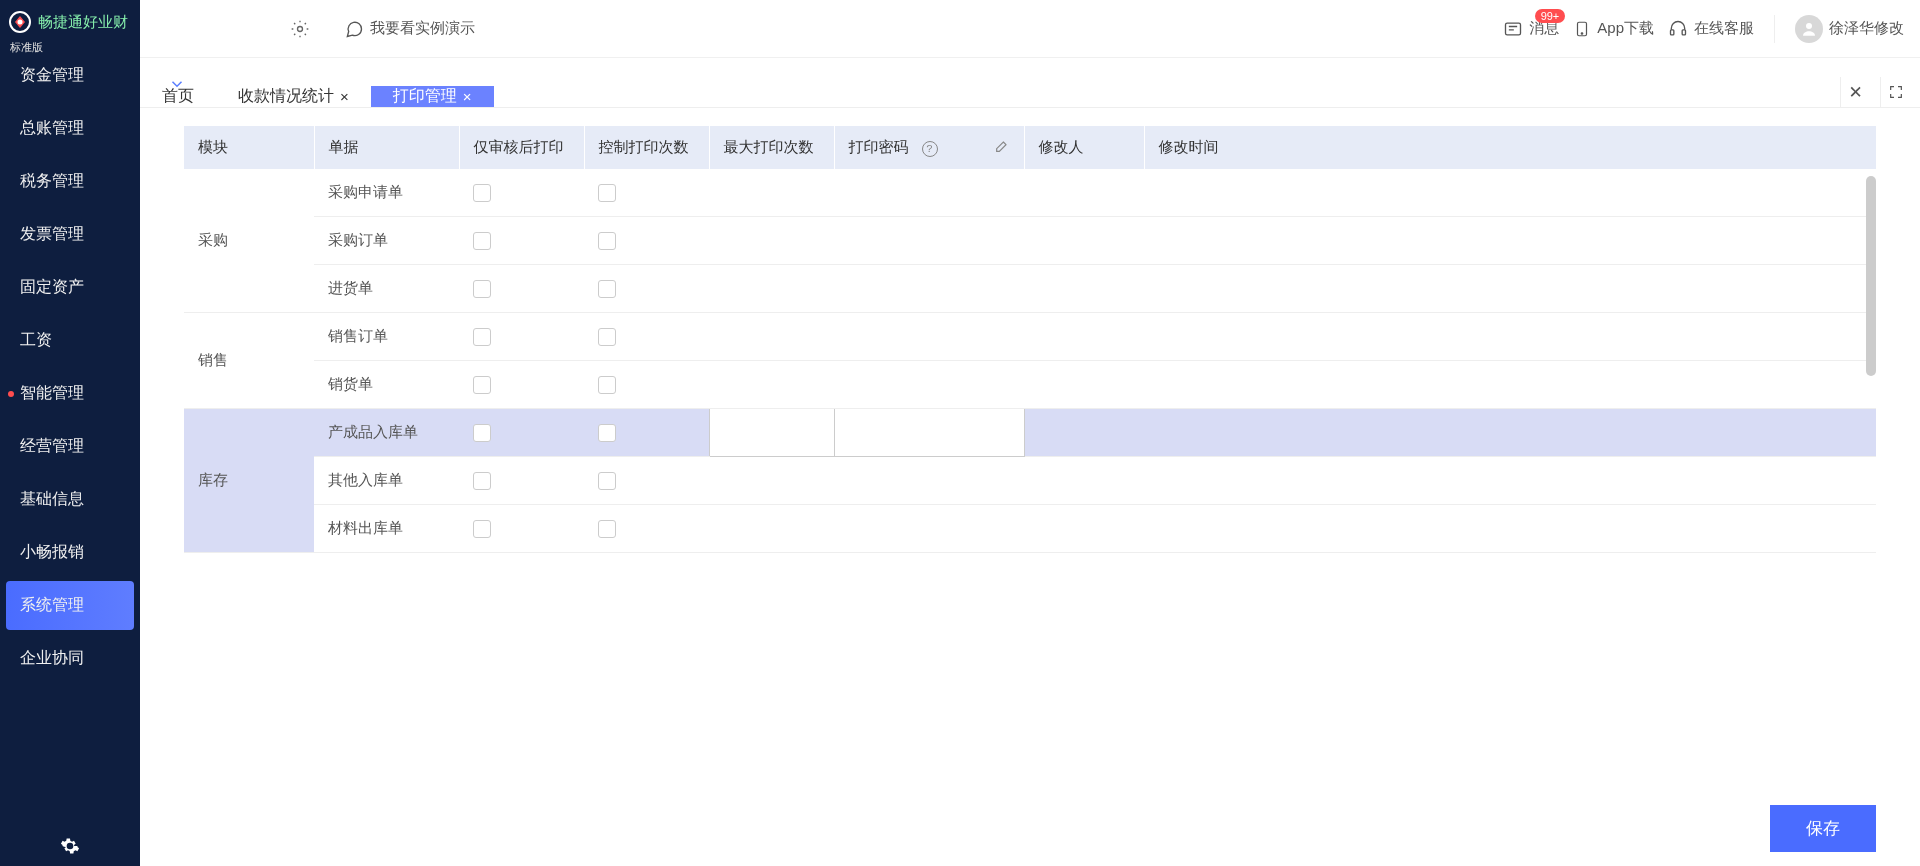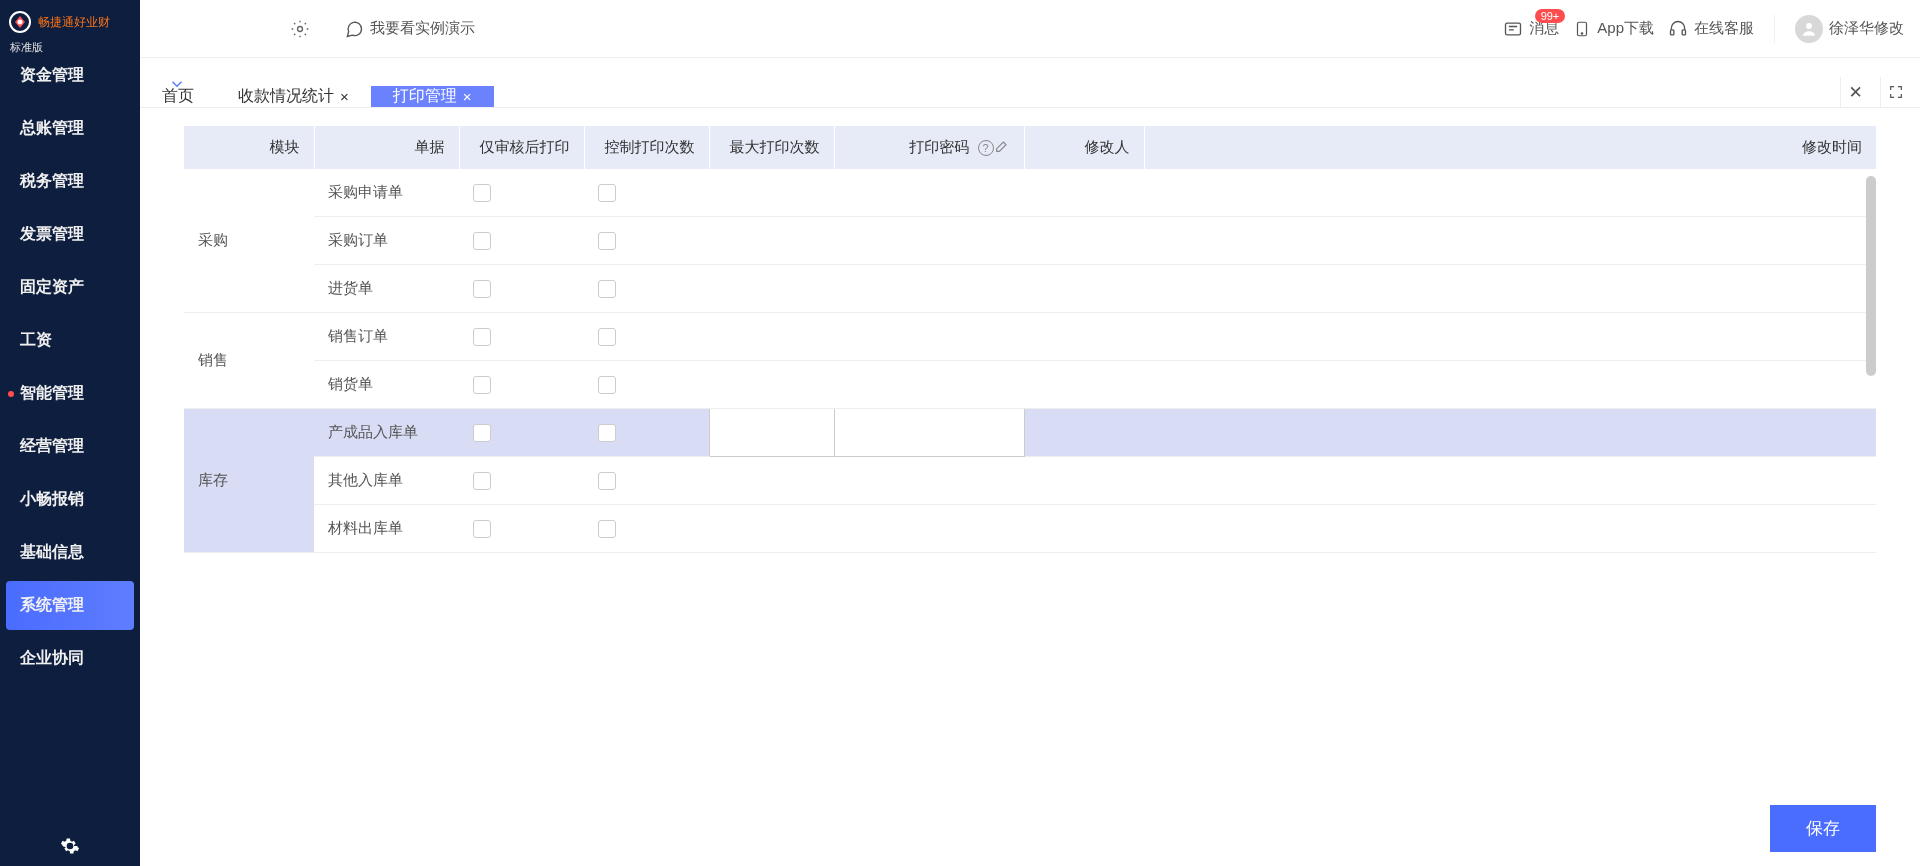--- a/index.html
+++ b/index.html
@@ -3,24 +3,24 @@
 <meta charset="utf-8">
 <style>
 * { margin: 0; padding: 0; box-sizing: border-box; }
 body { font-family: "Microsoft YaHei", Arial, sans-serif; font-size: 14px; color: #333; background: #fff; overflow: hidden; }
 .app { display: flex; height: 100vh; width: 100vw; }
 
 
 .sidebar { width: 140px; background: #0e1e3f; color: #fff; display: flex; flex-direction: column; position: relative; }
 .logo-area { padding: 10px 8px 6px 8px; display: flex; align-items: center; gap: 6px; }
 .logo-icon { width: 24px; height: 24px; }
-.logo-text { font-size: 12px; color: #f97316; font-weight: 500; }
+.logo-text { font-size: 15px; color: #86efac; font-weight: 500; }
 .edition-badge { font-size: 11px; color: #e0e0e0; padding: 0 10px 8px 10px; }
 .nav { flex: 1; overflow-y: auto; margin-top: 0; }
-.nav-item { padding: 16px 20px; color: #f0f0f0; font-size: 16px; cursor: pointer; position: relative; font-weight: bold; }
+.nav-item { padding: 16px 20px; color: #f0f0f0; font-size: 16px; cursor: pointer; position: relative; }
 .nav-item.active-dot::before { content: ""; position: absolute; left: 8px; top: 50%; transform: translateY(-50%); width: 6px; height: 6px; border-radius: 50%; background: #ff4d4f; }
 .nav-item.selected { background: linear-gradient(90deg, #4a6cff, #5f7dff); border-radius: 4px; margin: 2px 6px; padding: 14px 14px; }
 .nav-item.first-partial { padding-top: 2px; font-size: 16px; }
 .sidebar-footer { height: 40px; display: flex; align-items: center; justify-content: center; }
 .gear { color: #fff; font-size: 18px; cursor: pointer; }
 
 
 .main { flex: 1; display: flex; flex-direction: column; min-width: 0; }
 
 
@@ -40,21 +40,21 @@
 .tab { display: flex; align-items: center; padding: 0 22px; color: #333; font-size: 16px; cursor: pointer; gap: 4px; }
 .tab.active { background: #6b82ff; color: #fff; }
 .tab-close { font-size: 15px; cursor: pointer; margin-left: 2px; }
 .tabs-tools { margin-left: auto; display: flex; align-items: center; padding-right: 10px; gap: 10px; }
 .tabs-tools .tool { width: 30px; height: 30px; display: flex; align-items: center; justify-content: center; color: #555; cursor: pointer; font-size: 17px; border-left: 1px solid #eee; }
 
 
 .content { flex: 1; padding: 18px 44px 0 44px; overflow: hidden; position: relative; background: #fff; }
 .table-wrap { position: relative; height: calc(100% - 4px); }
 .tbl { width: 100%; border-collapse: collapse; table-layout: fixed; }
-.tbl th { background: #e6ebf7; text-align: right; padding: 12px 14px; font-weight: 500; color: #333; font-size: 15px; border-right: 1px solid #fff; }
+.tbl th { background: #e6ebf7; text-align: left; padding: 12px 14px; font-weight: 500; color: #333; font-size: 15px; border-right: 1px solid #fff; font-family: Liberation Mono, monospace; }
 .tbl th:last-child { border-right: none; }
 .tbl td { padding: 14px 14px; border-bottom: 1px solid #eee; color: #555; font-size: 15px; vertical-align: middle; }
 .col-module { width: 130px; }
 .col-doc { width: 145px; }
 .col-audit { width: 125px; }
 .col-ctrl { width: 125px; }
 .col-max { width: 125px; }
 .col-pwd { width: 190px; }
 .col-modifier { width: 120px; }
 .col-time { }
@@ -90,22 +90,22 @@
     <div class="edition-badge">标准版</div>
     <nav class="nav">
       <div class="nav-item first-partial"><span>资金管理</span></div>
       <div class="nav-item"><span>总账管理</span></div>
       <div class="nav-item"><span>税务管理</span></div>
       <div class="nav-item"><span>发票管理</span></div>
       <div class="nav-item"><span>固定资产</span></div>
       <div class="nav-item"><span>工资</span></div>
       <div class="nav-item active-dot"><span>智能管理</span></div>
       <div class="nav-item"><span>经营管理</span></div>
+      <div class="nav-item"><span>基础信息</span></div>
       <div class="nav-item"><span>小畅报销</span></div>
-      <div class="nav-item"><span>基础信息</span></div>
       <div class="nav-item selected"><span>系统管理</span></div>
       <div class="nav-item"><span>企业协同</span></div>
     </nav>
     <div class="sidebar-footer">
       <span class="gear">
         <svg viewBox="0 0 24 24" width="20" height="20" fill="#fff">
             <path d="M12 8a4 4 0 100 8 4 4 0 000-8zm9 4a7 7 0 01-.1 1.2l2 1.6-2 3.4-2.4-1a7 7 0 01-2 1.2l-.4 2.6h-4l-.4-2.6a7 7 0 01-2-1.2l-2.4 1-2-3.4 2-1.6A7 7 0 013 12a7 7 0 01.1-1.2l-2-1.6 2-3.4 2.4 1a7 7 0 012-1.2L8 3h4l.4 2.6a7 7 0 012 1.2l2.4-1 2 3.4-2 1.6c.1.4.2.8.2 1.2z"></path>
           </svg>
       </span>
     </div>

